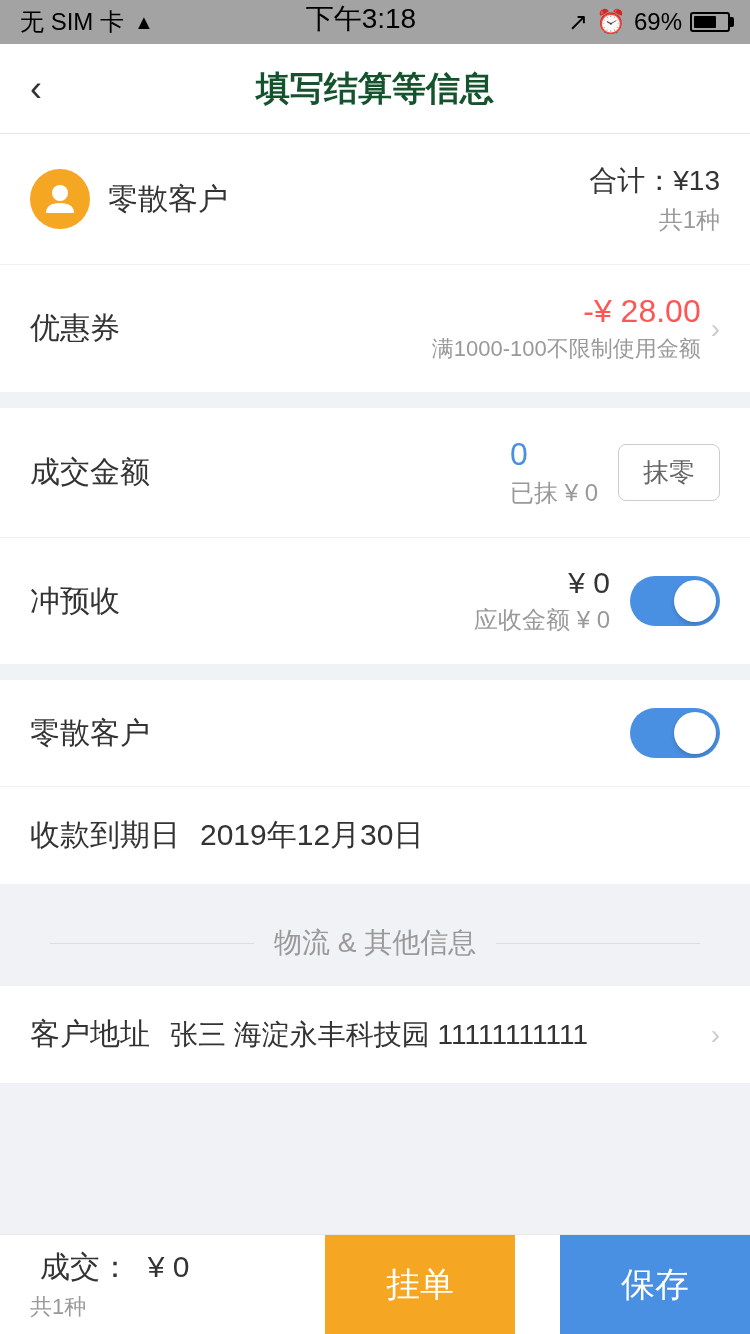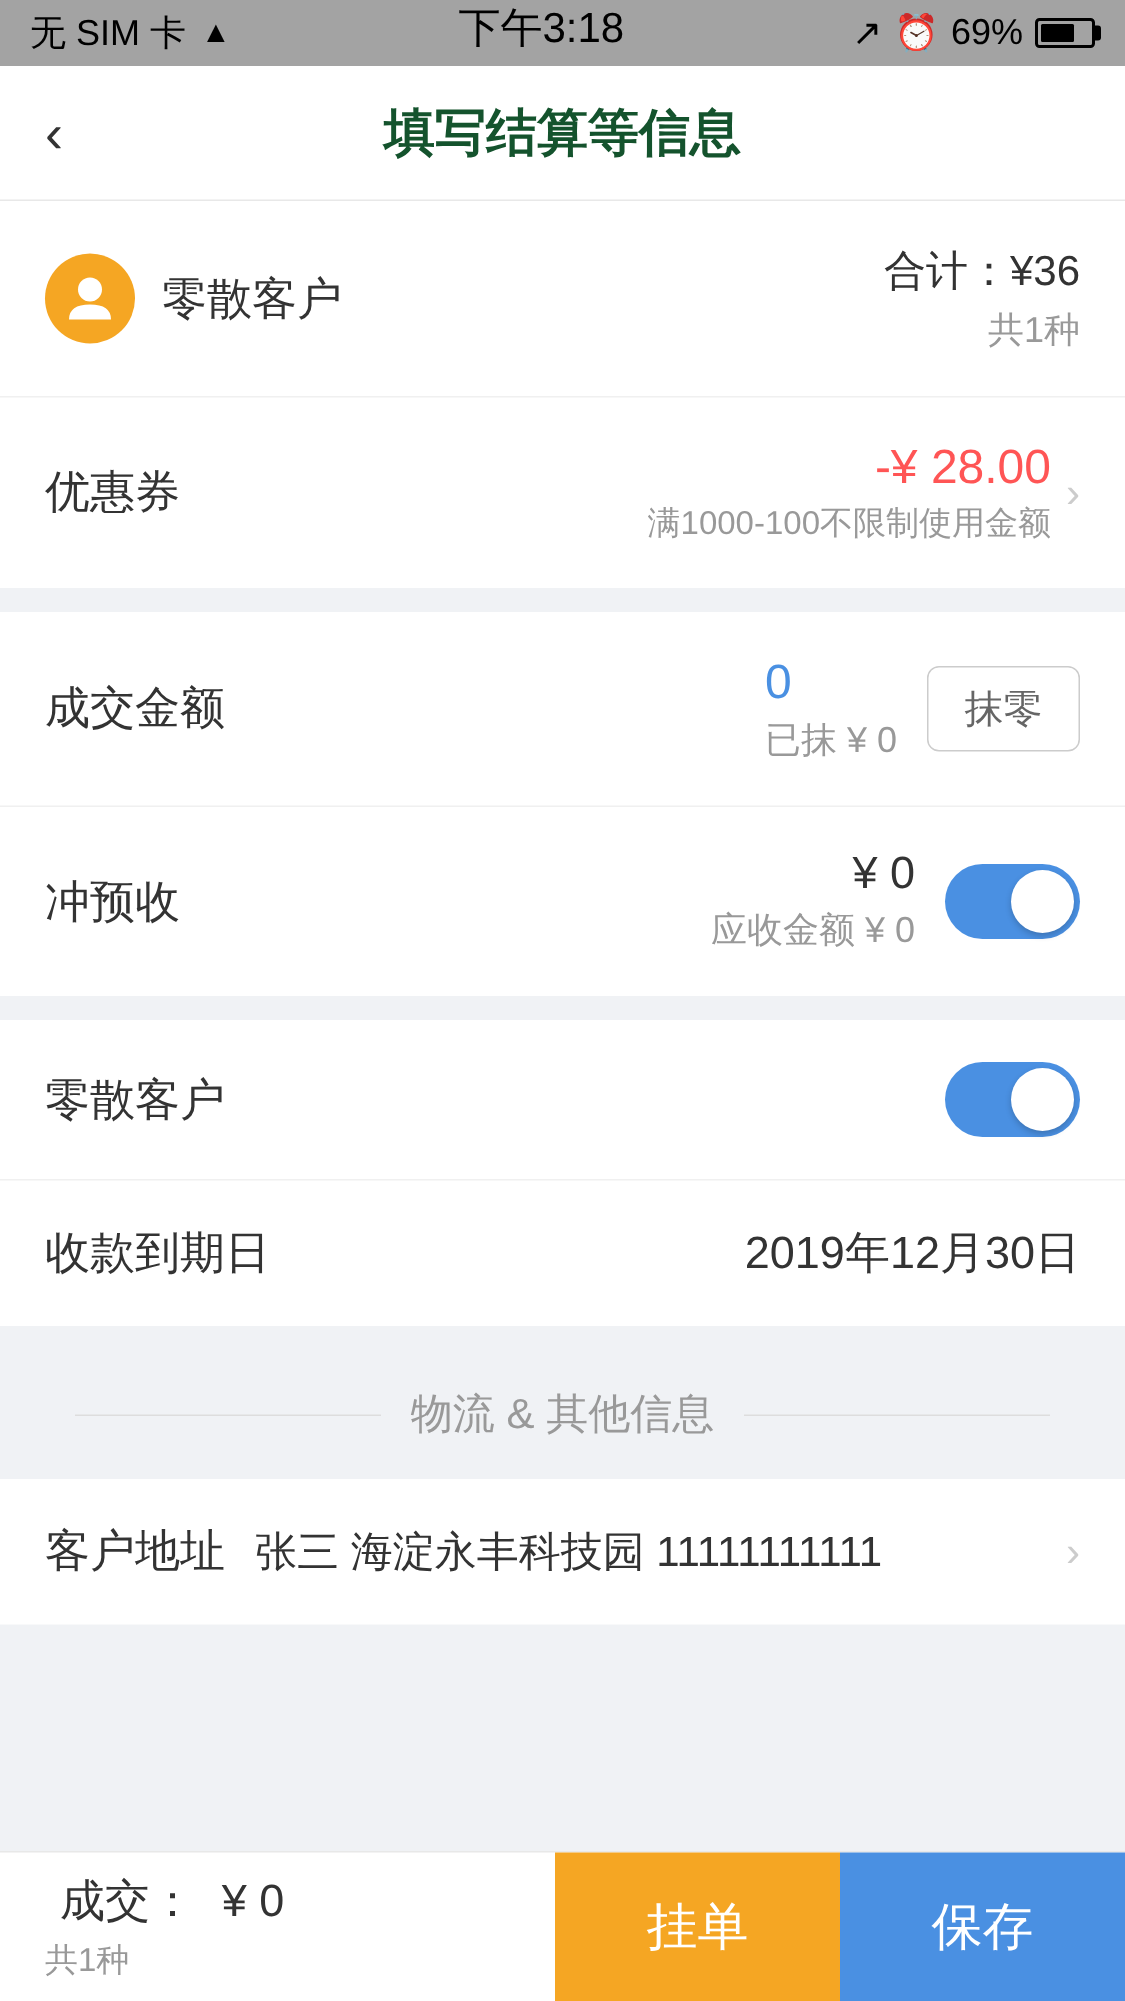--- a/index.html
+++ b/index.html
@@ -176,22 +176,21 @@
       padding: 28px 30px;
     }
     .debt-label { font-size: 30px; color: #333; }
 
     
     .due-date-row {
       display: flex;
       align-items: center;
       padding: 28px 30px;
       border-top: 1px solid #f0f0f0;
-      gap: 32px;
-      justify-content: space-between;
+      gap: 20px;
     }
     .due-date-label { font-size: 30px; color: #333; }
     .due-date-value { font-size: 30px; color: #333; }
 
     
     .logistics-header {
       background: #f0f2f5;
       text-align: center;
       padding: 24px 30px;
       font-size: 28px;
@@ -225,20 +224,21 @@
     
     .bottom-bar {
       position: fixed;
       bottom: 0;
       width: 750px;
       height: 100px;
       background: #fff;
       display: flex;
       align-items: center;
       border-top: 1px solid #e8e8e8;
+      gap: 45px;
     }
     .bottom-summary {
       flex: 1;
       padding: 0 30px;
     }
     .bottom-deal { font-size: 28px; color: #333; }
     .bottom-count { font-size: 22px; color: #999; margin-top: 4px; }
     .bottom-deal span { font-size: 30px; color: #333; font-weight: 500; margin-left: 10px; }
     .btn-hangup {
       width: 190px;
@@ -298,21 +298,21 @@
       <div class="customer-left">
         <div class="customer-avatar">
           <svg width="36" height="36" viewBox="0 0 36 36" fill="white">
             <circle cx="18" cy="12" r="8"></circle>
             <path d="M4 32 Q4 22 18 22 Q32 22 32 32Z"></path>
           </svg>
         </div>
         <div class="customer-name">零散客户</div>
       </div>
       <div class="customer-right">
-        <div class="total-amount">合计：¥36</div>
+        <div class="total-amount">合计：¥13</div>
         <div class="total-count">共1种</div>
       </div>
     </div>
 
     <div class="coupon-row">
       <div class="coupon-label">优惠券</div>
       <div class="coupon-right">
         <div class="coupon-right-content">
           <div class="coupon-discount">-¥ 28.00</div>
           <div class="coupon-desc">满1000-100不限制使用金额</div>

